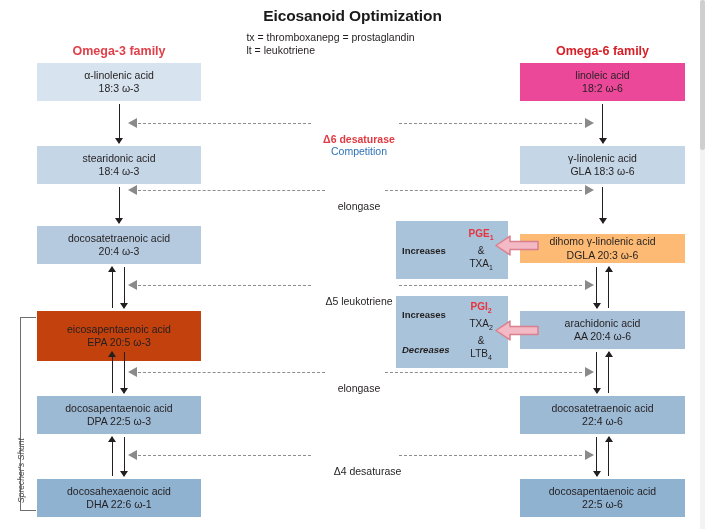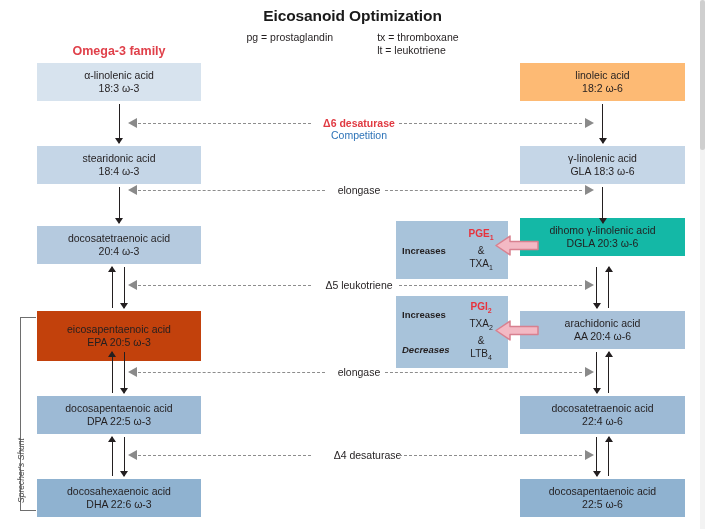--- a/index.html
+++ b/index.html
@@ -84,20 +84,21 @@
 
   
   .enz-label{
     position:absolute;
     text-align:center;
     font-size:10.5px;
     white-space:nowrap;
     background:#ffffff;
     padding:0 4px;
     line-height:12px;
+    margin-top:16px;
   }
   .enz-red{color:#e03a42;font-weight:bold;}
   .enz-blue{color:#2d73b8;}
   .enz-blk{color:#231f20;}
 
   
   .dash{
     position:absolute;
     height:0;
     border-top:1.6px dashed #8d8d8d;
@@ -163,30 +164,31 @@
   }
 </style>
 </head>
 <body>
 
 <div id="canvas">
 
   <div class="title">Eicosanoid Optimization</div>
 
   <div class="legend">
-    <div class="lg-col lg-left">
-      <div class="lg-row">pg = prostaglandin</div>
-    </div>
     <div class="lg-col">
       <div class="lg-row">tx = thromboxane</div>
       <div class="lg-row">lt = leukotriene</div>
     </div>
+    <div class="lg-col lg-left">
+      <div class="lg-row">pg = prostaglandin</div>
+    </div>
   </div>
 
   <div class="fam fam-3">Omega-3 family</div>
+  <div class="fam fam-6">Omega-6 family</div>
 
   <div id="layers">
       <div class="box" style="left:37px;top:63px;width:164px;height:38px;background:#d7e3ee;">
         <div class="l1">α-linolenic acid</div>
         <div class="l2">18:3 ω-3</div>
       </div>
       <div class="box" style="left:37px;top:146px;width:164px;height:38px;background:#c5d6e7;">
         <div class="l1">stearidonic acid</div>
         <div class="l2">18:4 ω-3</div>
       </div>
@@ -197,31 +199,31 @@
       <div class="box" style="left:37px;top:311px;width:164px;height:50px;background:#c2410c;">
         <div class="l1">eicosapentaenoic acid</div>
         <div class="l2">EPA 20:5 ω-3</div>
       </div>
       <div class="box" style="left:37px;top:396px;width:164px;height:38px;background:#9dbad5;">
         <div class="l1">docosapentaenoic acid</div>
         <div class="l2">DPA 22:5 ω-3</div>
       </div>
       <div class="box" style="left:37px;top:479px;width:164px;height:38px;background:#8fb2d0;">
         <div class="l1">docosahexaenoic acid</div>
-        <div class="l2">DHA 22:6 ω-3</div>
-      </div>
-      <div class="box" style="left:520px;top:63px;width:165px;height:38px;background:#fdba74;">
+        <div class="l2">DHA 22:6 ω-1</div>
+      </div>
+      <div class="box" style="left:520px;top:63px;width:165px;height:38px;background:#ec4899;">
         <div class="l1">linoleic acid</div>
         <div class="l2">18:2 ω-6</div>
       </div>
       <div class="box" style="left:520px;top:146px;width:165px;height:38px;background:#c5d6e7;">
         <div class="l1">γ-linolenic acid</div>
         <div class="l2">GLA 18:3 ω-6</div>
       </div>
-      <div class="box" style="left:520px;top:218px;width:165px;height:38px;background:#14b8a6;">
+      <div class="box" style="left:520px;top:234px;width:165px;height:29px;background:#fdba74;">
         <div class="l1">dihomo γ-linolenic acid</div>
         <div class="l2">DGLA 20:3 ω-6</div>
       </div>
       <div class="box" style="left:520px;top:311px;width:165px;height:38px;background:#a8c1d9;">
         <div class="l1">arachidonic acid</div>
         <div class="l2">AA 20:4 ω-6</div>
       </div>
       <div class="box" style="left:520px;top:396px;width:165px;height:38px;background:#9dbad5;">
         <div class="l1">docosatetraenoic acid</div>
         <div class="l2">22:4 ω-6</div>

